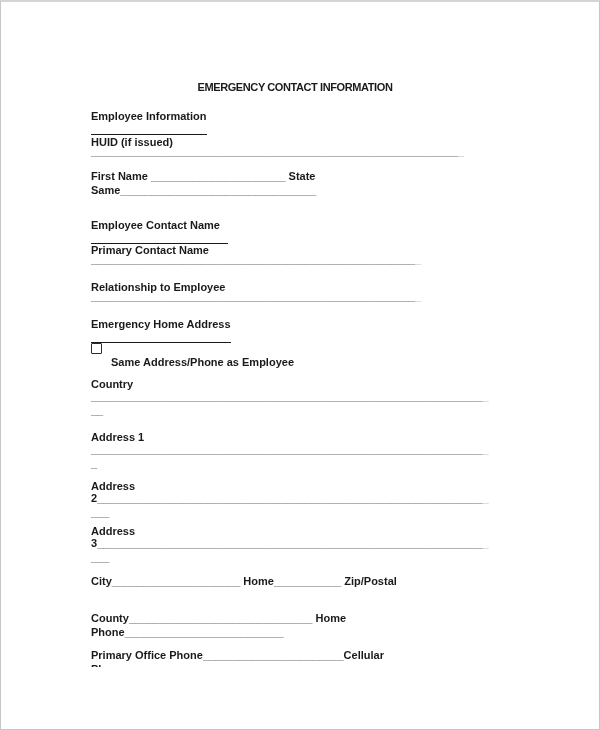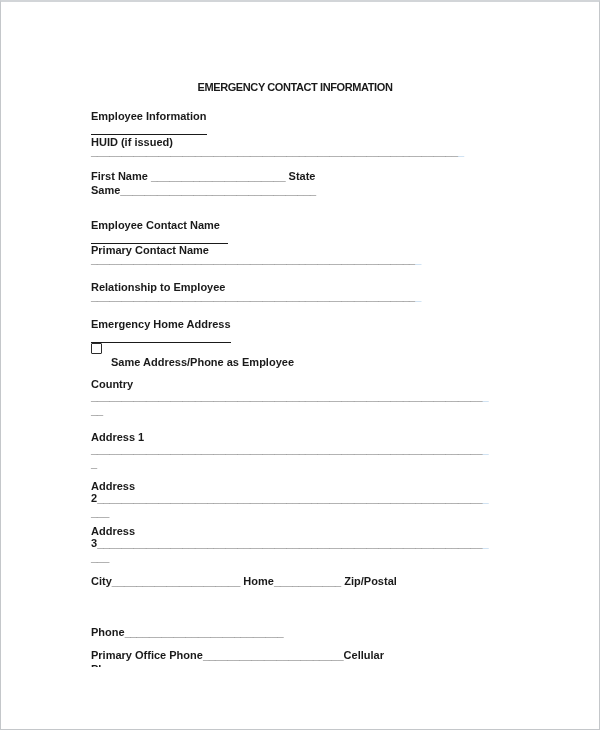--- a/index.html
+++ b/index.html
@@ -90,20 +90,21 @@
   <div class="ln" style="top:477px">Address</div>
   <div class="ln" style="top:489px"><span>2</span><span class="rule">_______________________________________________________________</span><span class="tail">_</span></div>
   <div class="ln" style="top:503px"><span class="rule">___</span></div>
 
   <div class="ln" style="top:522px">Address</div>
   <div class="ln" style="top:534px"><span>3</span><span class="rule">_______________________________________________________________</span><span class="tail">_</span></div>
   <div class="ln" style="top:548px"><span class="rule">___</span></div>
 
   <div class="ln" style="top:572px"><span>City</span><span class="rule">_____________________</span><span> Home</span><span class="rule">___________</span><span> Zip/Postal</span></div>
 
+  <div class="ln" style="top:609px"><span>County</span><span class="rule">______________________________</span><span> Home</span></div>
   <div class="ln" style="top:646px"><span>Primary Office Phone</span><span class="rule">_______________________</span><span>Cellular</span></div>
 
   <div class="ln" style="top:623px"><span>Phone</span><span class="rule">__________________________</span></div>
 
   <div class="clipwrap">
     <div class="ln"><span>Phone</span><span class="rule">__________________________</span></div>
   </div>
 
 </div>
 

